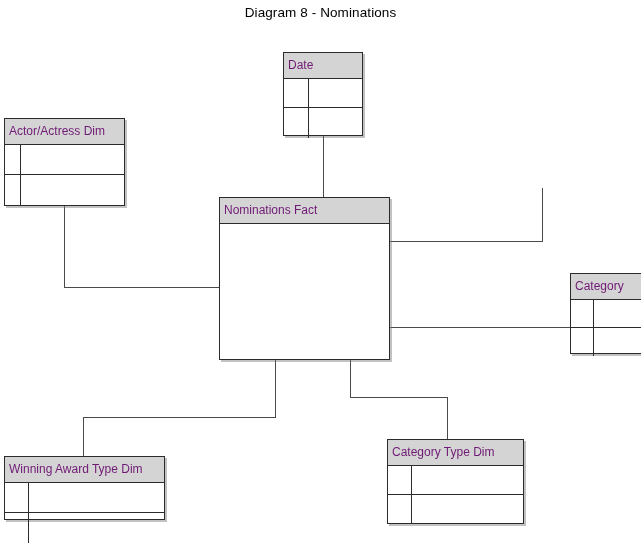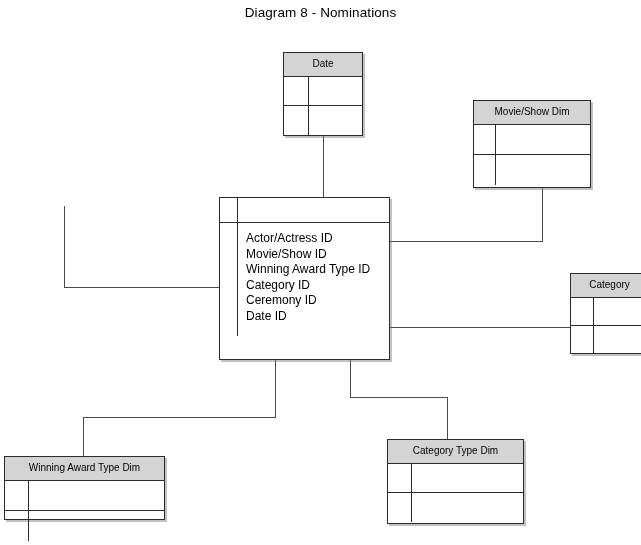--- a/index.html
+++ b/index.html
@@ -38,23 +38,22 @@
     position: absolute;
     box-sizing: border-box;
     border: 1px solid #2b2b2b;
     background: #ffffff;
     box-shadow: 2px 2px 0 rgba(120,120,120,0.45);
   }
   .entity .hdr {
     box-sizing: border-box;
     background: #d4d4d4;
     border-bottom: 1px solid #2b2b2b;
-    text-align: center;
-    font-size: 10px;
-    color: #000000;
+    font-size: 12px;
+    color: #701a75;
     line-height: 1;
     padding: 6px 4px 7px 4px;
     white-space: nowrap;
   }
   .entity .rows {
     position: relative;
   }
   .entity .row {
     box-sizing: border-box;
     display: flex;
@@ -117,55 +116,37 @@
         <div class="cell-key" style="width:25px;"></div>
         <div class="cell-body"></div>
       </div>
       <div class="row" style="height:30px;">
         <div class="cell-key" style="width:25px;"></div>
         <div class="cell-body"></div>
       </div>
     </div>
   </div>
 
-
-  <div class="entity" style="left:473px; top:100px; width:118px; height:88px;">
-    <div class="hdr">Movie/Show Dim</div>
+  <div class="entity" style="left:4px; top:118px; width:121px; height:88px;">
+    <div class="hdr">Actor/Actress Dim</div>
     <div class="rows">
       <div class="row" style="height:30px;">
-        <div class="cell-key" style="width:22px;"></div>
+        <div class="cell-key" style="width:16px;"></div>
         <div class="cell-body"></div>
       </div>
       <div class="row" style="height:30px;">
-        <div class="cell-key" style="width:22px;"></div>
+        <div class="cell-key" style="width:16px;"></div>
         <div class="cell-body"></div>
       </div>
     </div>
   </div>
 
+
   <div class="entity" style="left:219px; top:197px; width:171px; height:163px;">
-    <div class="rows">
-      <div class="row" style="height:25px;">
-        <div class="cell-key" style="width:18px;"></div>
-        <div class="cell-body"></div>
-      </div>
-      <div class="row" style="height:113px;">
-        <div class="cell-key" style="width:18px;"></div>
-        <div class="cell-body" style="padding:8px 6px 4px 8px;">
-          <ul class="fieldlist">
-            <li>Actor/Actress ID</li>
-            <li>Movie/Show ID</li>
-            <li>Winning Award Type ID</li>
-            <li>Category ID</li>
-            <li>Ceremony ID</li>
-            <li>Date ID</li>
-          </ul>
-        </div>
-      </div>
-    </div>
+    <div class="hdr">Nominations Fact</div>
   </div>
 
   <div class="entity" style="left:570px; top:273px; width:79px; height:81px;">
     <div class="hdr">Category</div>
     <div class="rows">
       <div class="row" style="height:28px;">
         <div class="cell-key" style="width:23px;"></div>
         <div class="cell-body"></div>
       </div>
       <div class="row" style="height:28px;">

